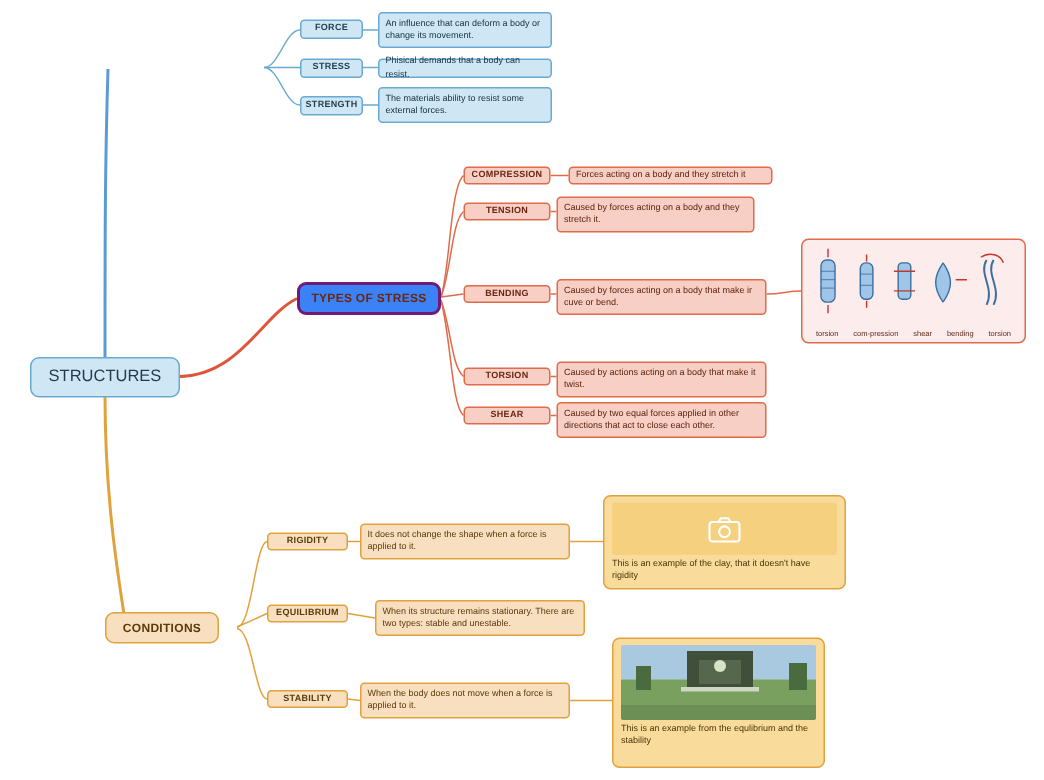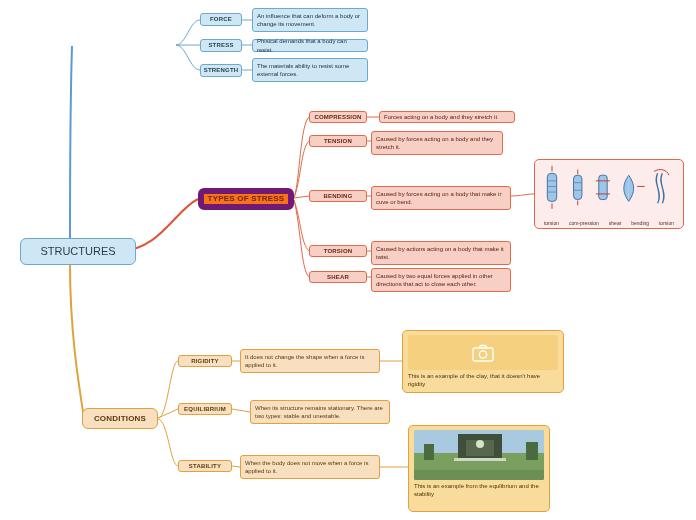--- a/index.html
+++ b/index.html
@@ -33,53 +33,53 @@
     display: flex;
     align-items: center;
     justify-content: center;
     text-align: center;
     line-height: 1.15;
   }
 
   
   .root {
     left: 20px; top: 238px;
-    width: 116px; height: 27px;
+    width: 100px; height: 27px;
     background: #cfe7f5;
     border: 1px solid #6aa9d0;
     border-radius: 6px;
     font-size: 11px;
     color: #1f3b4d;
   }
 
   
   .lvl1 {
     border-radius: 6px;
     font-size: 8px;
     font-weight: bold;
     letter-spacing: .2px;
   }
   .lvl1.blue {
     background: #cfe7f5;
     border: 1px solid #6aa9d0;
     color: #234;
   }
   .lvl1.red {
-    background: #f97316;
-    border: 6px solid #701a75;
+    background: #3b82f6;
+    border: 2px solid #701a75;
     color: #6b2512;
   }
   .lvl1.orange {
     background: #f7dfc0;
     border: 1px solid #e0a23c;
     color: #5c3a08;
   }
   #n-basic { left: 72px; top: 35px; width: 104px; height: 21px; }
   #n-types { left: 198px; top: 188px; width: 96px; height: 22px; }
-  #n-cond  { left: 82px; top: 408px; width: 76px; height: 21px; }
+  #n-cond  { left: 70px; top: 408px; width: 76px; height: 21px; }
 
   
   .lvl2 {
     font-size: 6px;
     font-weight: bold;
     border-radius: 3px;
     letter-spacing: .2px;
   }
   .lvl2.blue { background: #cfe7f5; border: 1px solid #6aa9d0; color: #1f3b4d; }
   .lvl2.red  { background: #f7cfc4; border: 1px solid #e06a4a; color: #6b2512; }

